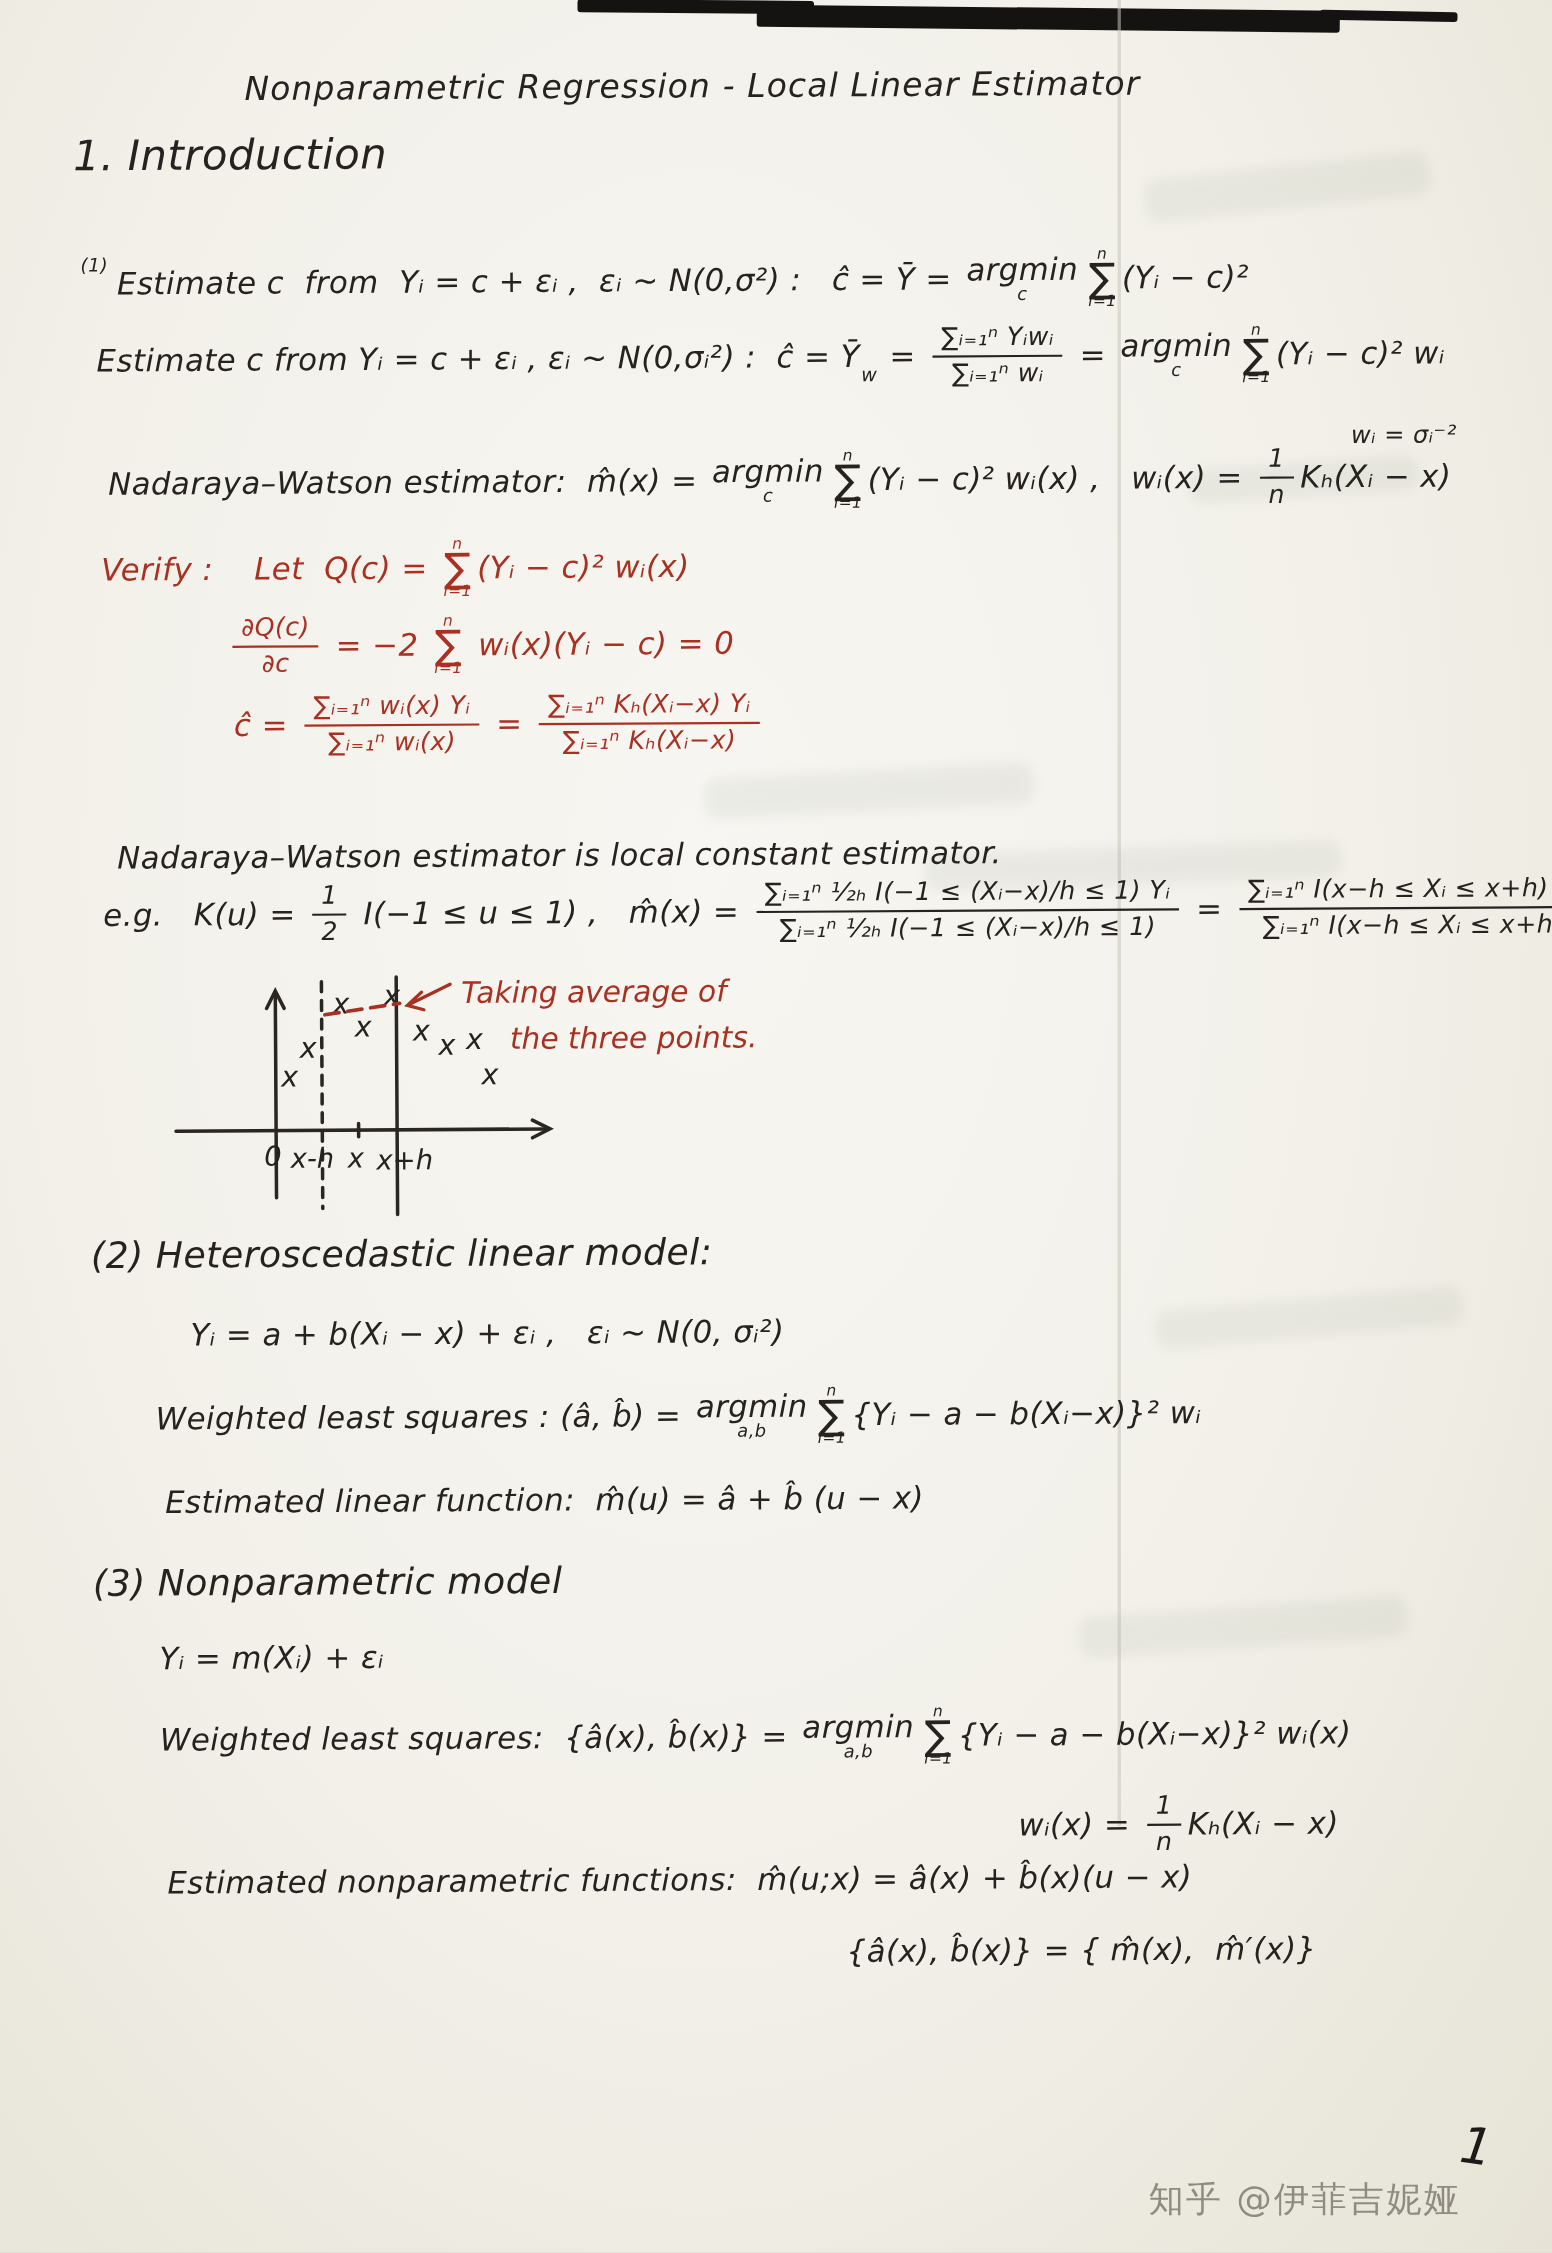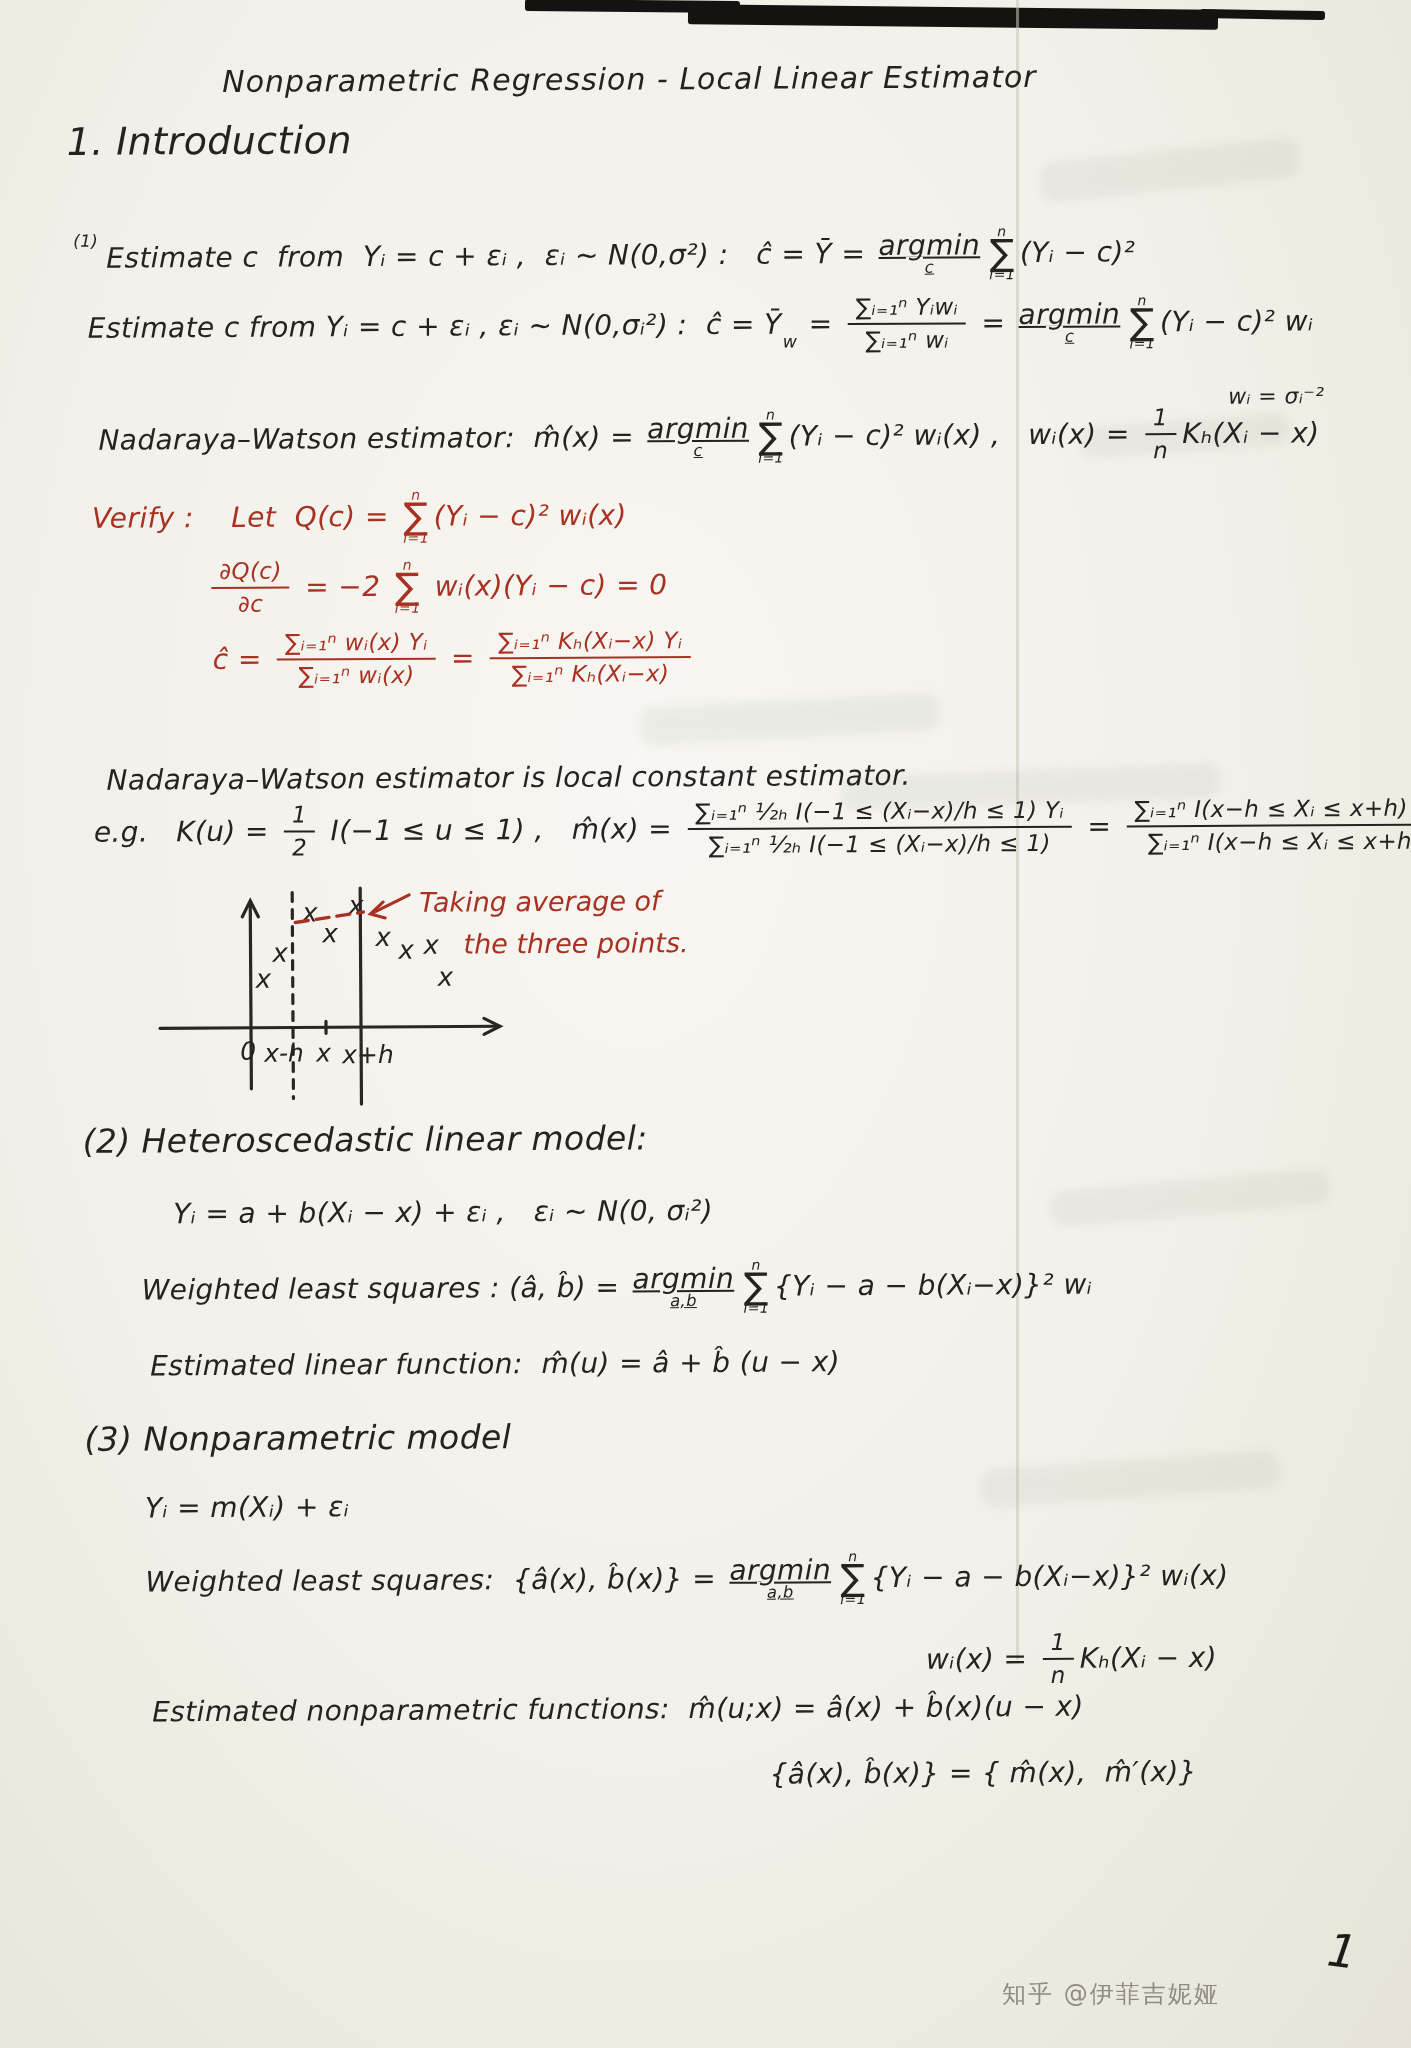--- a/index.html
+++ b/index.html
@@ -17,27 +17,27 @@
   .small{font-size:22px;}
   .marker{font-size:.6em;vertical-align:super;align-self:flex-start;margin-right:8px;}
   .subs{font-size:.62em;align-self:flex-end;margin:0 2px 2px 1px;}
   .frac{display:inline-flex;flex-direction:column;align-items:center;font-size:.82em;margin:0 6px;vertical-align:middle;}
   .frac .num{border-bottom:2.5px solid currentColor;padding:0 8px 3px;}
   .frac .den{padding-top:3px;}
   .bigop{display:inline-flex;flex-direction:column;align-items:center;line-height:.85;margin:0 5px;}
   .bigop .top{font-size:.5em;}
   .bigop .op{font-size:1.3em;font-style:normal;}
   .bigop .bot{font-size:.5em;}
-  .under{display:inline-flex;flex-direction:column;align-items:center;line-height:.95;margin:0 4px;text-decoration:underline;}
+  .under{display:inline-flex;flex-direction:column;align-items:center;line-height:.95;margin:0 4px;}
   .under .u{font-size:.58em;}
   
   .bar{position:absolute;background:#141311;border-radius:3px;}
   .crease{position:absolute;background:#c9c5b8;opacity:.55;}
   .smudge{position:absolute;background:#8a9286;opacity:.10;filter:blur(5px);border-radius:14px;}
-  .watermark{position:absolute;color:#8f8b80;font-size:24px;letter-spacing:2px;font-style:normal;}
+  .watermark{position:absolute;color:#8f8b80;font-size:32px;letter-spacing:2px;font-style:normal;margin-left:42px;}
   .pagenum{position:absolute;color:#1d1b18;font-size:46px;font-style:italic;transform:rotate(8deg);}
   
   .sketch{position:absolute;}
   .sketch line, .sketch polyline{stroke:#2a2623;stroke-width:3.2;stroke-linecap:round;fill:none;}
   .sketch .dash{stroke-dasharray:9 8;}
   .sketch .reddash{stroke:#a93122;stroke-dasharray:13 8;stroke-width:3.4;}
   .sketch .redline{stroke:#a93122;stroke-width:3;}
   .axlbl{font:italic 25px "DejaVu Sans", sans-serif;fill:#262220;}
   .mark{font:italic 26px "DejaVu Sans", sans-serif;fill:#262220;}
   .rn{font:italic 27px "DejaVu Sans", sans-serif;fill:#a93122;}

